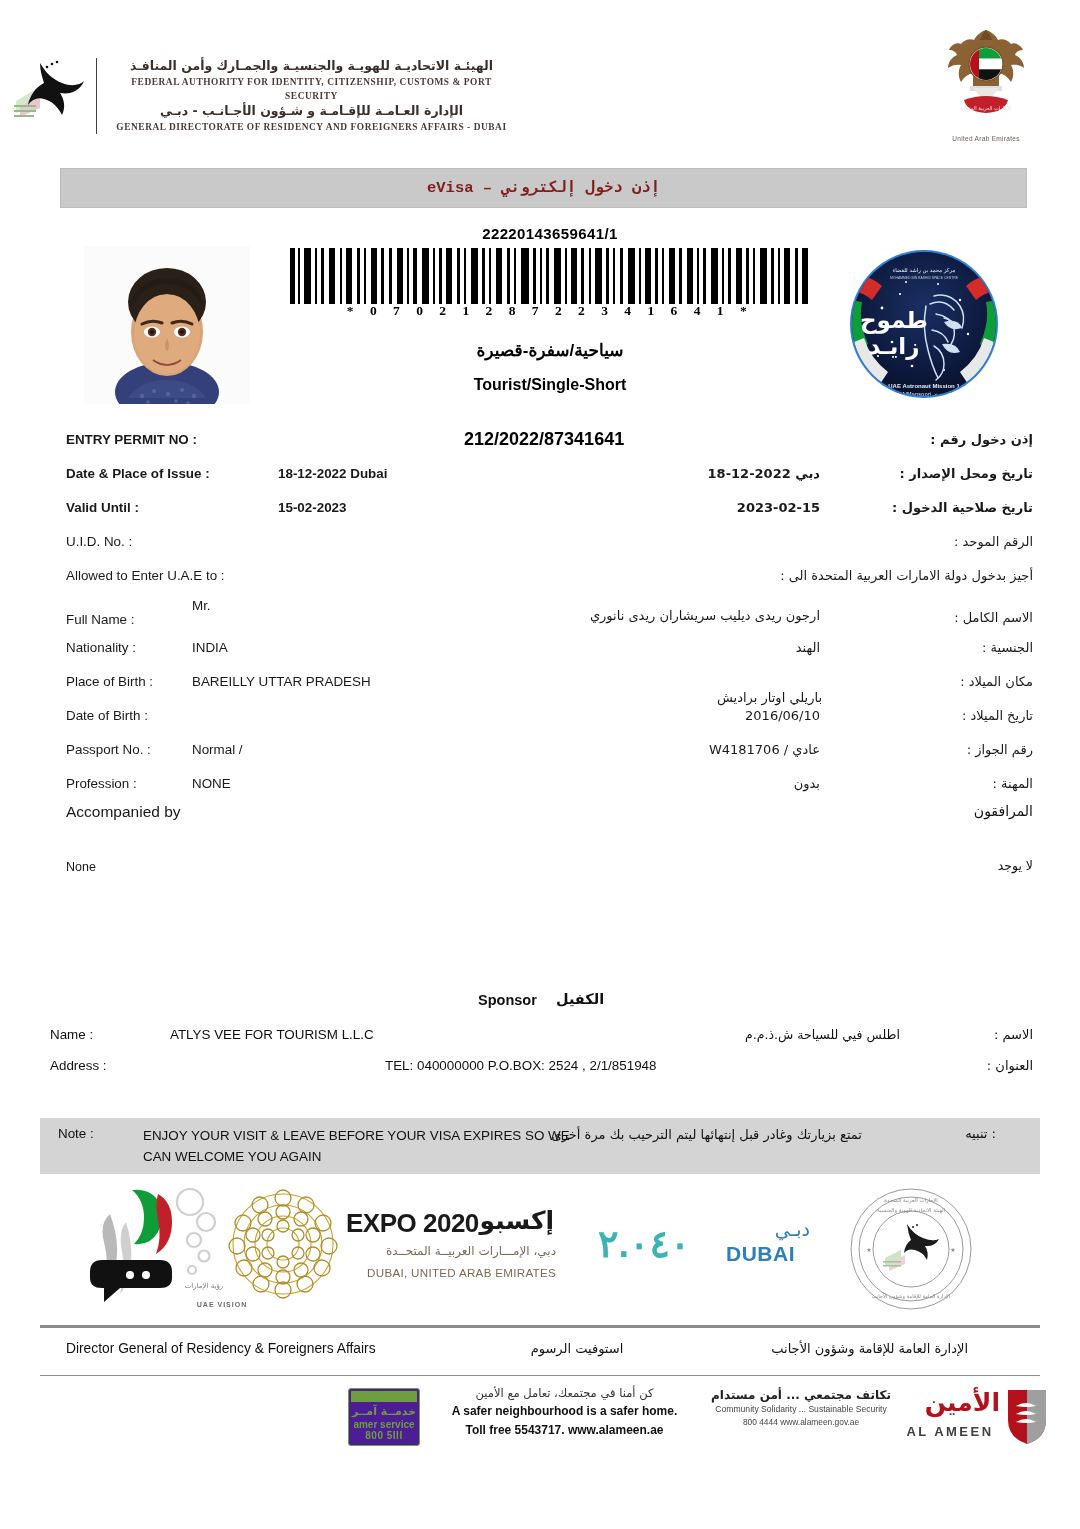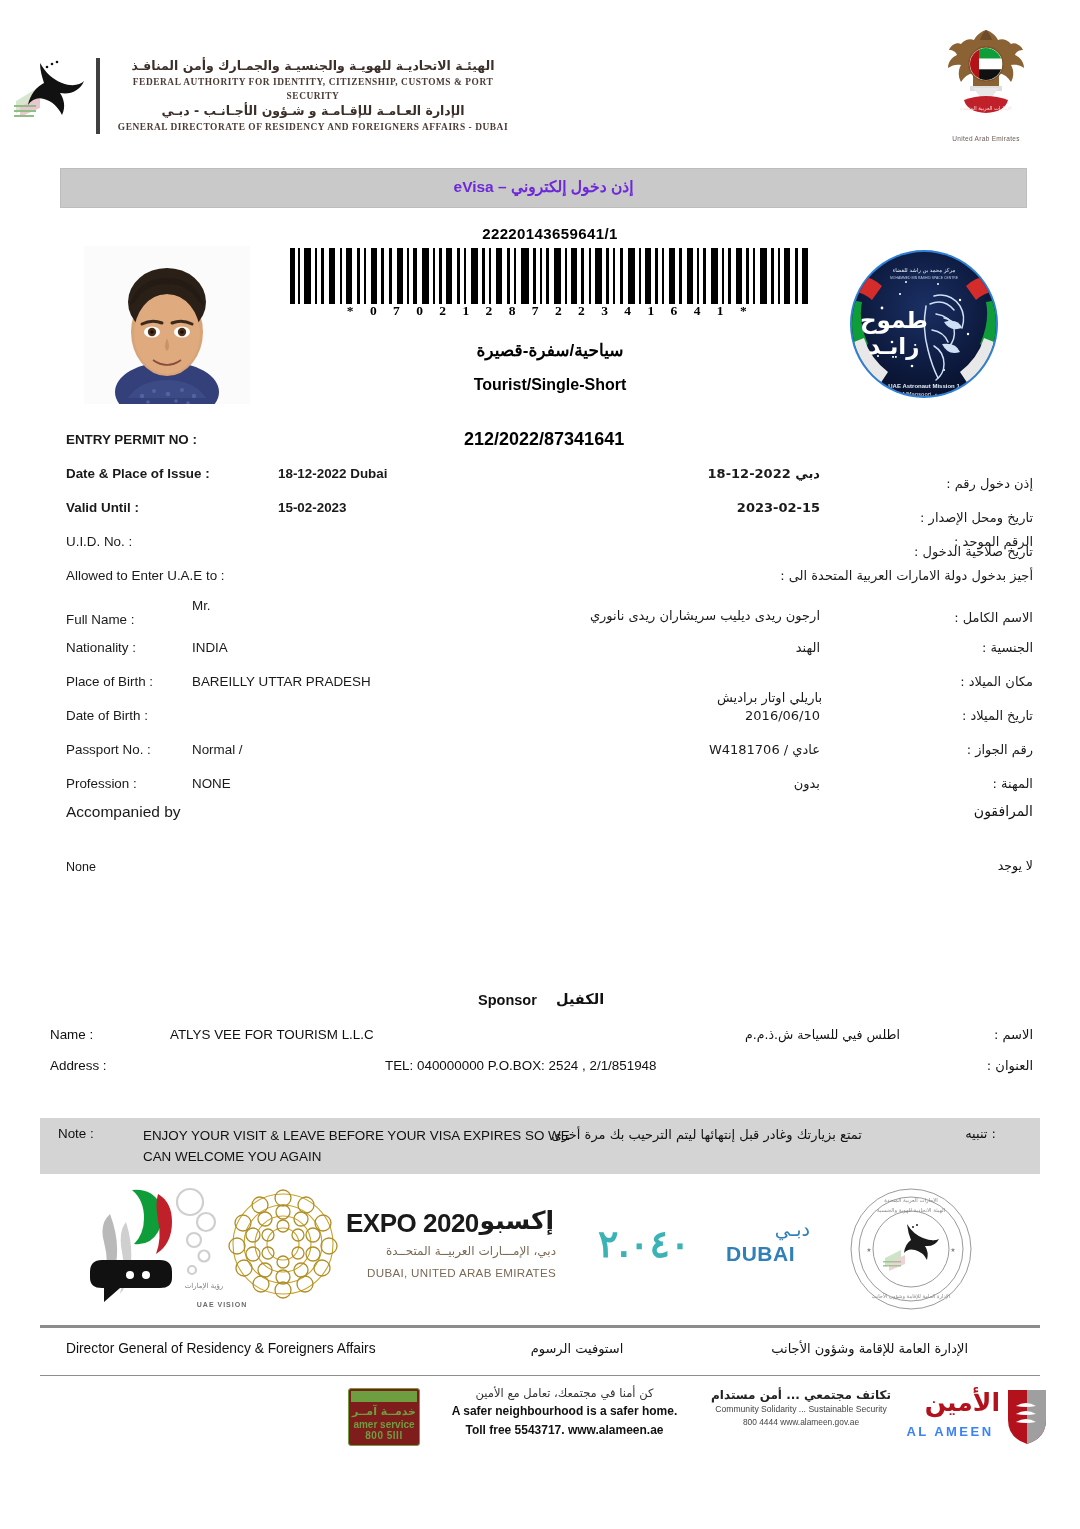--- a/index.html
+++ b/index.html
@@ -17,21 +17,21 @@
 
   
   .top-header {
     position:absolute; left:0; top:0; width:1080px; height:160px;
   }
   .falcon-logo {
     position:absolute; left:10px; top:55px; width:80px; height:72px;
   }
   .dept-titles {
     position:absolute; left:96px; top:58px; width:420px;
-    border-left:4px solid #404040; padding-left:10px;
+    border-left:1px solid #404040; padding-left:10px;
   }
   .dept-ar {
     font-family:"DejaVu Sans", sans-serif;
     font-size:12.5px; font-weight:bold; color:#3b2f2a;
     letter-spacing:0.5px; direction:rtl; text-align:center;
     line-height:1.35;
   }
   .dept-en {
     font-family:"Liberation Serif", serif;
     font-size:9.4px; font-weight:bold; color:#4a3b34;
@@ -47,22 +47,22 @@
     position:absolute; bottom:0; left:0; right:0;
   }
 
   
   .evisa-bar {
     position:absolute; left:60px; top:168px; width:967px; height:40px;
     background:#c9c9c9; border:1px solid #bdbdbd;
   }
   .evisa-bar .t {
     position:absolute; left:0; right:0; top:9px; text-align:center;
-    font-family:Liberation Sans, sans-serif;
-    font-size:15.5px; font-weight:bold; color:#6d28d9; direction:rtl;
+    font-family:Liberation Mono, monospace;
+    font-size:15.5px; font-weight:bold; color:#7f1d1d; direction:rtl;
   }
 
   
   .permit-serial {
     position:absolute; left:300px; top:225px; width:500px; text-align:center;
     font-size:15px; font-weight:bold; color:#000; letter-spacing:0.4px;
   }
   .barcode-wrap {
     position:absolute; left:288px; top:248px; width:524px; height:56px;
   }
@@ -108,21 +108,21 @@
   .val-ar {
     position:absolute; top:0; font-family:"DejaVu Sans", sans-serif;
     font-size:13px; direction:rtl; color:#1a1a1a; text-align:right;
   }
   .val-ar.b { font-weight:bold; }
   .lbl-ar {
     position:absolute; right:47px; top:0; width:210px; text-align:right;
     font-family:"DejaVu Sans", sans-serif; font-size:13px;
     direction:rtl; color:#1a1a1a;
   }
-  .lbl-ar.b { font-weight:normal;margin-top:44px; }
+  .lbl-ar.b { font-weight:bold; }
 
   .permitno-val {
     position:absolute; left:464px; top:-3px;
     font-size:18px; font-weight:bold; color:#000;
   }
 
   
   .acc-title-en {
     position:absolute; left:66px; top:803px; font-size:15.5px; color:#1a1a1a;
   }
@@ -254,21 +254,21 @@
   .amer-text {
     position:absolute; left:36px; top:0; width:295px; text-align:center;
   }
   .amer-text .ar {
     font-family:"DejaVu Sans", sans-serif; font-size:11.5px;
     direction:rtl; line-height:1.6;
   }
   .amer-text .en { font-size:11.6px; font-weight:bold; line-height:1.55; }
   .amer-badge {
     position:absolute; left:348px; top:6px; width:72px; height:58px;
-    border:1.5px solid #6d9e3f; border-radius:3px; background:#7f1d1d;
+    border:1.5px solid #6d9e3f; border-radius:3px; background:#4c1d95;
   }
   .amer-badge .b1 {
     position:absolute; left:2px; top:2px; right:2px; height:11px;
     background:#6d9e3f;
   }
   .amer-badge .b2 {
     position:absolute; left:0; right:0; top:16px; text-align:center;
     font-family:"DejaVu Sans", sans-serif; font-size:11px;
     font-weight:bold; color:#6d9e3f; direction:rtl;
   }
@@ -302,21 +302,21 @@
   .alameen-logo {
     position:absolute; left:898px; top:6px; width:150px; height:62px;
   }
   .alameen-ar {
     position:absolute; left:6px; top:0; width:96px; text-align:right;
     font-family:"DejaVu Sans", sans-serif; font-size:25px;
     font-weight:bold; color:#b3121d; direction:rtl;
   }
   .alameen-en {
     position:absolute; left:0; top:36px; width:104px; text-align:center;
-    font-size:13px; font-weight:bold; color:#3b82f6; letter-spacing:2.5px;
+    font-size:13px; font-weight:bold; color:#404040; letter-spacing:2.5px;
   }
 </style>
 </head>
 <body>
 
 <div class="page">
 
   <div class="top-header">
 
     <svg class="falcon-logo" viewBox="0 0 80 72">

